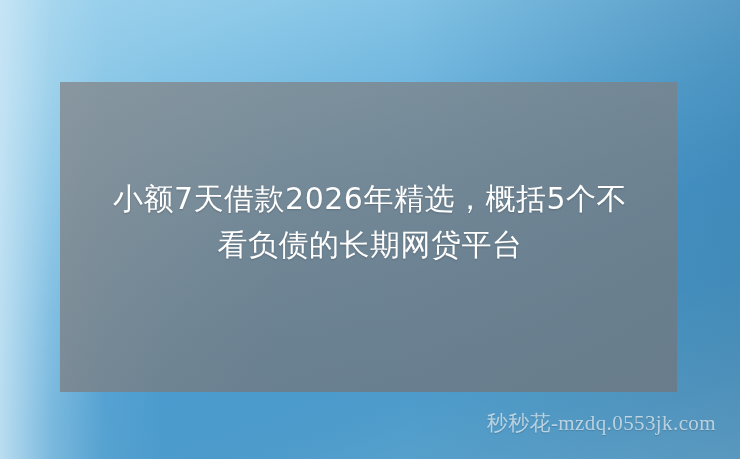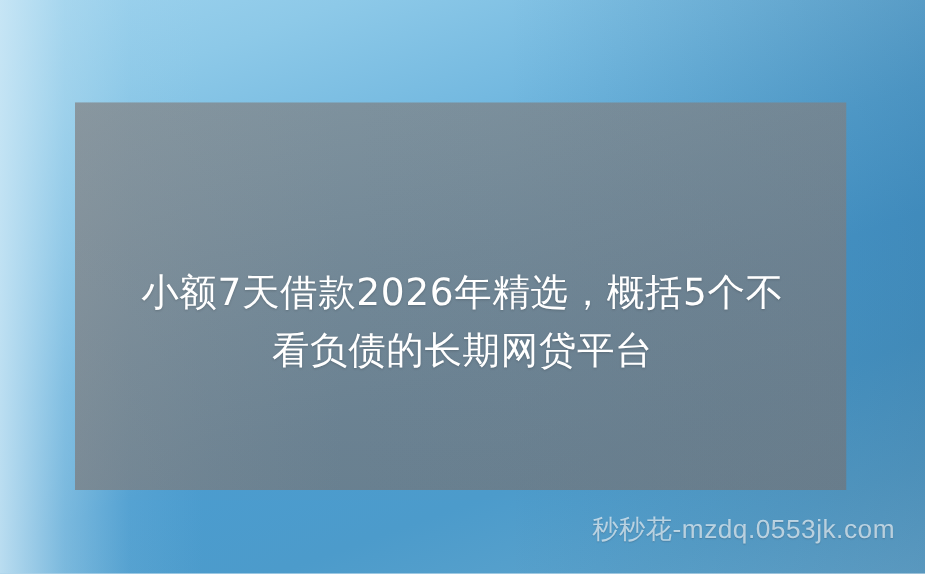--- a/index.html
+++ b/index.html
@@ -78,31 +78,30 @@
     top: 176px;
     width: 740px;
     text-align: center;
     color: #ffffff;
     font-size: 30px;
     line-height: 46px;
     letter-spacing: 0.5px;
     font-family: "DejaVu Sans", "Liberation Sans", sans-serif;
     white-space: pre-line;
     text-shadow: 0 1px 2px rgba(0,0,0,0.18);
-    margin-top: 36px;
   }
   
   .watermark {
     position: absolute;
     right: 24px;
     bottom: 22px;
     color: rgba(255,255,255,0.62);
     font-size: 21px;
     letter-spacing: 0.4px;
-    font-family: Liberation Sans, sans-serif;
+    font-family: Liberation Serif, serif;
     text-shadow: 0 1px 1px rgba(40,60,80,0.25);
   }
 </style>
 </head>
 <body>
 
 <div class="canvas">
   <div class="bg-base"></div>
   <div class="bg-leftglow"></div>
   <div class="bg-rightband"></div>

